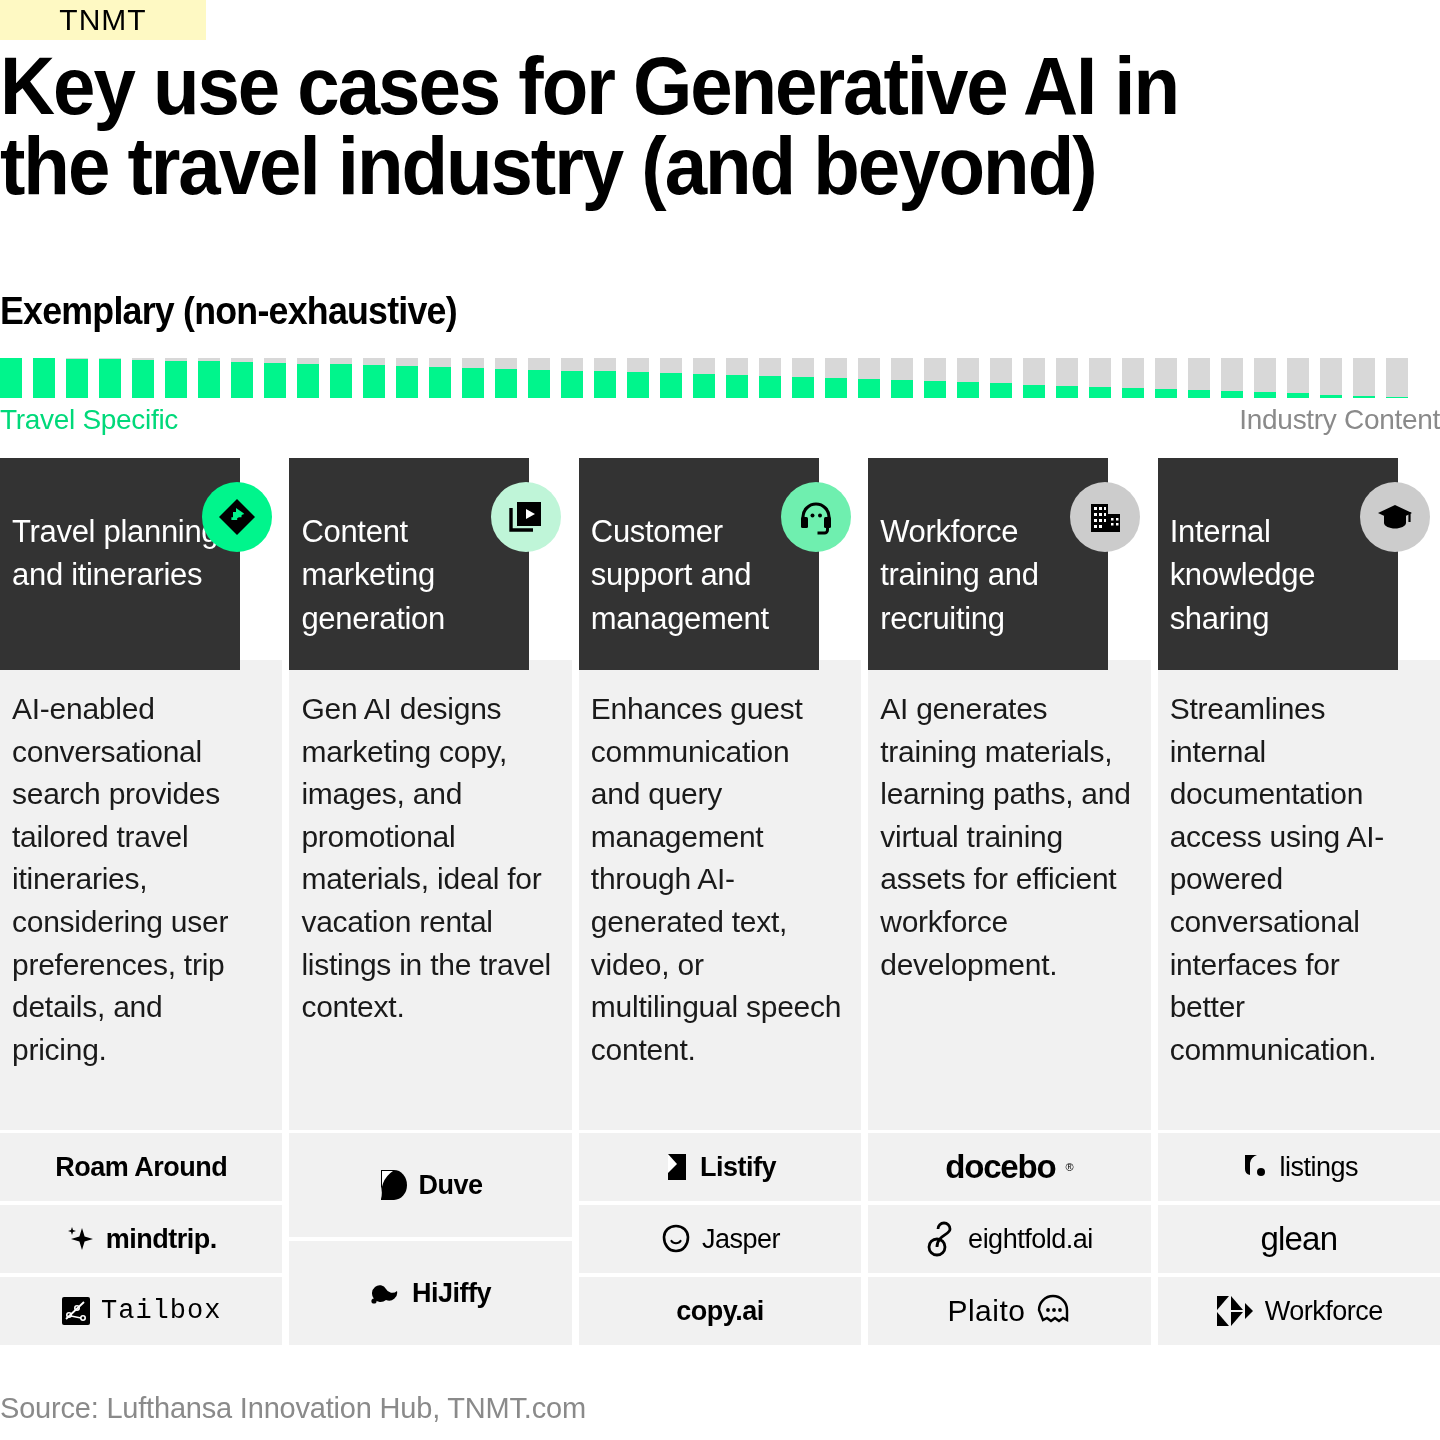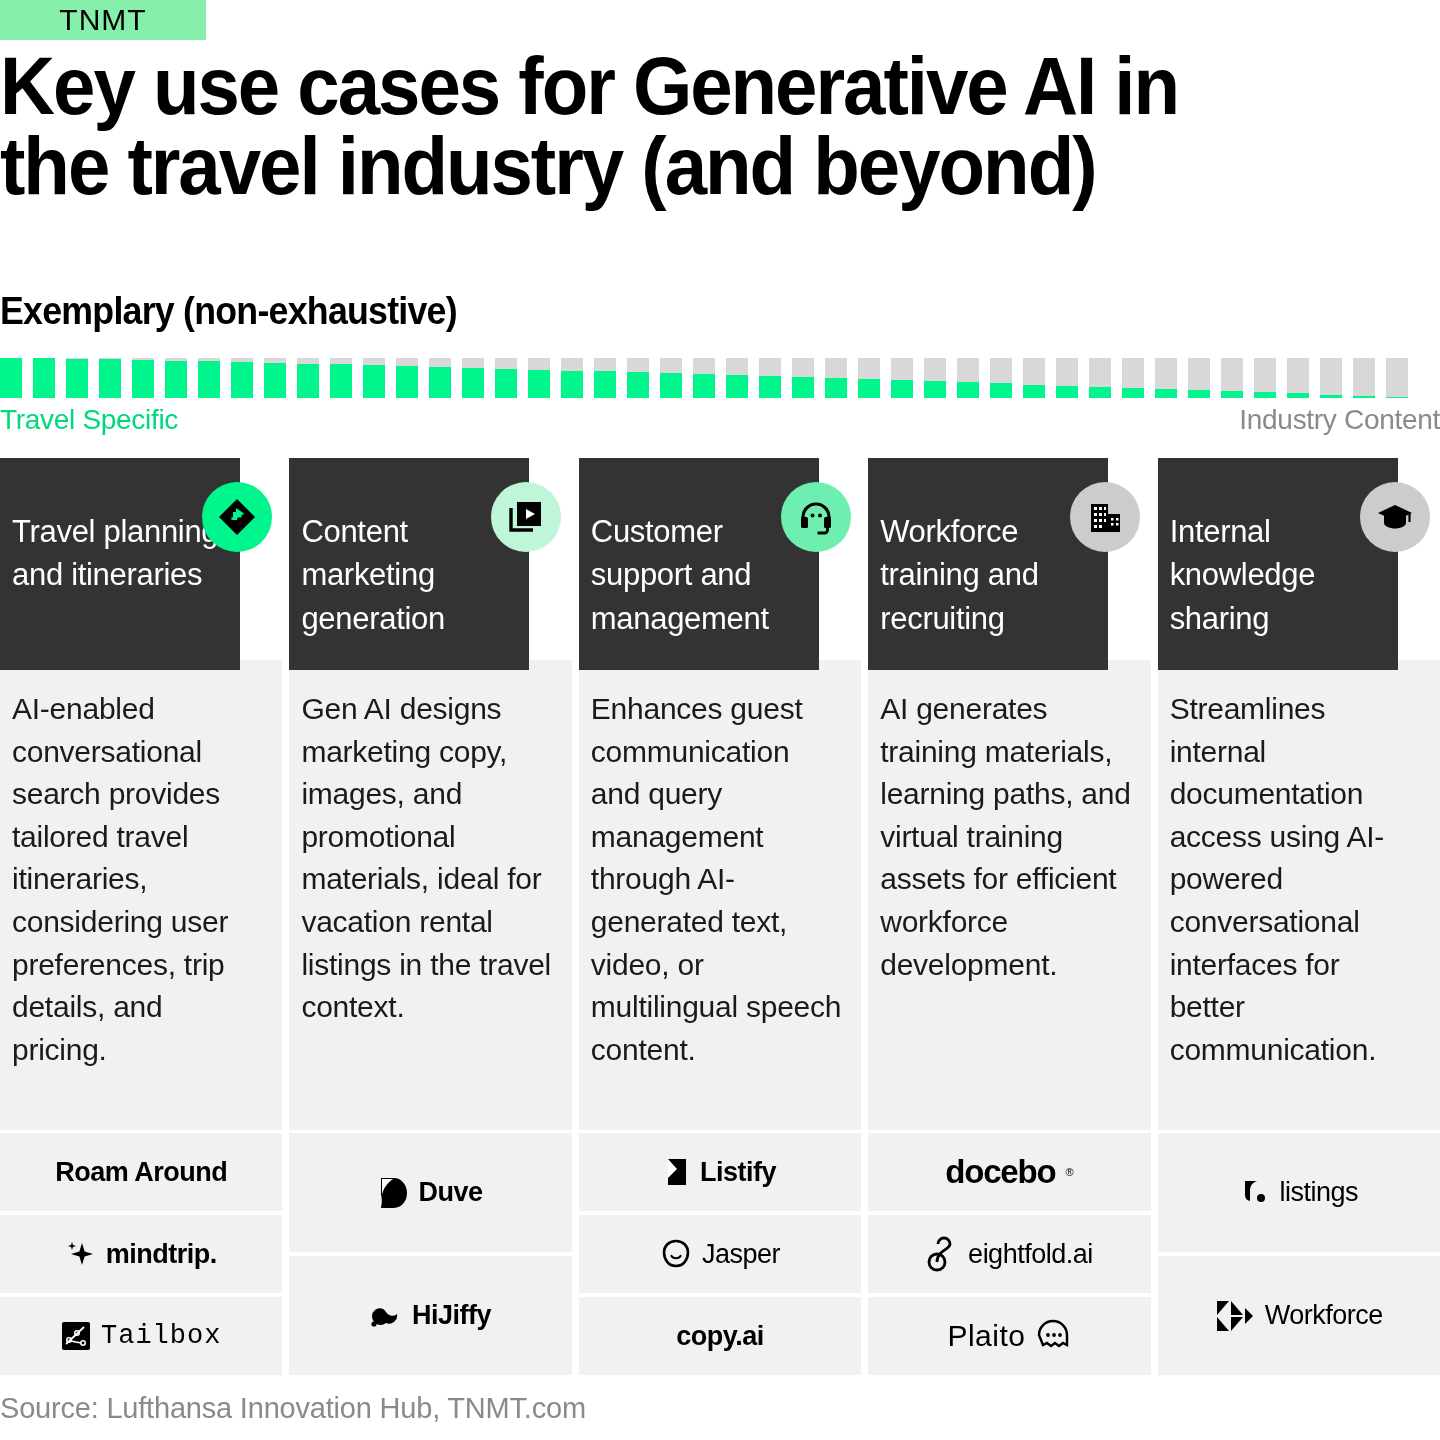--- a/index.html
+++ b/index.html
@@ -8,21 +8,21 @@
     background: #ffffff;
     font-family: "Liberation Sans", sans-serif;
     overflow: hidden;
   }
   .page { position: relative; width: 1440px; height: 1440px; background:#fff; }
 
   
   .brand-badge {
     position: absolute; left: 0; top: 0;
     width: 206px; height: 40px;
-    background: #86efac;
+    background: #fef9c3;
     display: flex; align-items: center; justify-content: center;
   }
   .brand-badge span {
     font-size: 30px; font-weight: 400; letter-spacing: 1px; color: #000;
     font-family: "Liberation Sans", sans-serif;
   }
   .title {
     position: absolute; left: 0; top: 46px; width: 1420px;
     font-family: "Liberation Sans Narrow", "Liberation Sans", sans-serif;
     font-weight: bold;
@@ -102,21 +102,21 @@
   .icon-circle svg { display: block; }
   .col-body {
     position: relative; z-index: 2;
     padding: 18px 18px 0 12px;
     font-size: 30px; line-height: 1.42; color: #1a1a1a;
     letter-spacing: -0.25px;
   }
 
   
   .logo-grid {
-    position: absolute; left: 0; top: 1133px; width: 1440px; height: 242px;
+    position: absolute; left: 0; top: 1133px; width: 1440px; height: 212px;
     display: flex; gap: 7px;
   }
   .logo-col { flex: 1 1 0; display: flex; flex-direction: column; gap: 4px; }
   .logo-cell {
     flex: 1 1 0; background: #f1f1f1;
     display: flex; align-items: center; justify-content: center;
     gap: 10px;
   }
   .logo-text {
     font-size: 27px; font-weight: bold; color: #000;
@@ -483,20 +483,23 @@
         <div class="logo-cell">
           <span class="logo-mark">
             <svg width="30" height="30" viewBox="0 0 30 30">
               <path d="M5 3 h12 a10 10 0 0 0 -7 8 v12 a6 6 0 0 1 -5 -6 z" fill="#000"></path>
               <circle cx="21" cy="20" r="4" fill="#000"></circle>
             </svg>
           </span>
           <span class="logo-text light">listings</span>
         </div>
         <div class="logo-cell">
+          <span class="logo-text wide" style="font-size: 33px; font-weight: normal; letter-spacing: -0.8px;">glean</span>
+        </div>
+        <div class="logo-cell">
           <span class="logo-mark">
             <svg width="40" height="34" viewBox="0 0 40 34">
               <polygon points="2,2 14,2 2,16" fill="#000"></polygon>
               <polygon points="2,18 14,32 2,32" fill="#000"></polygon>
               <polygon points="16,2 16,16 28,16" fill="#000"></polygon>
               <polygon points="16,18 28,18 16,32" fill="#000"></polygon>
               <polygon points="30,9 38,17 30,25" fill="#000"></polygon>
             </svg>
           </span>
           <span class="logo-text light">Workforce</span>

